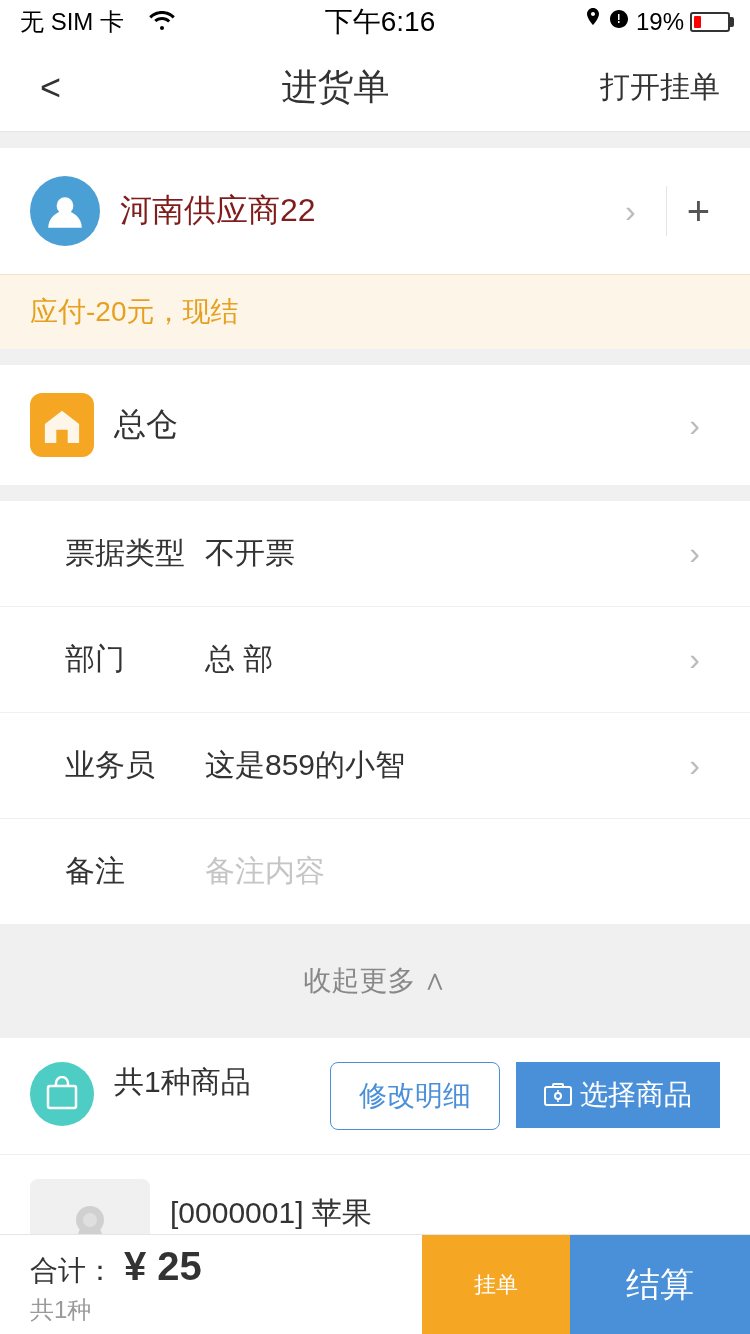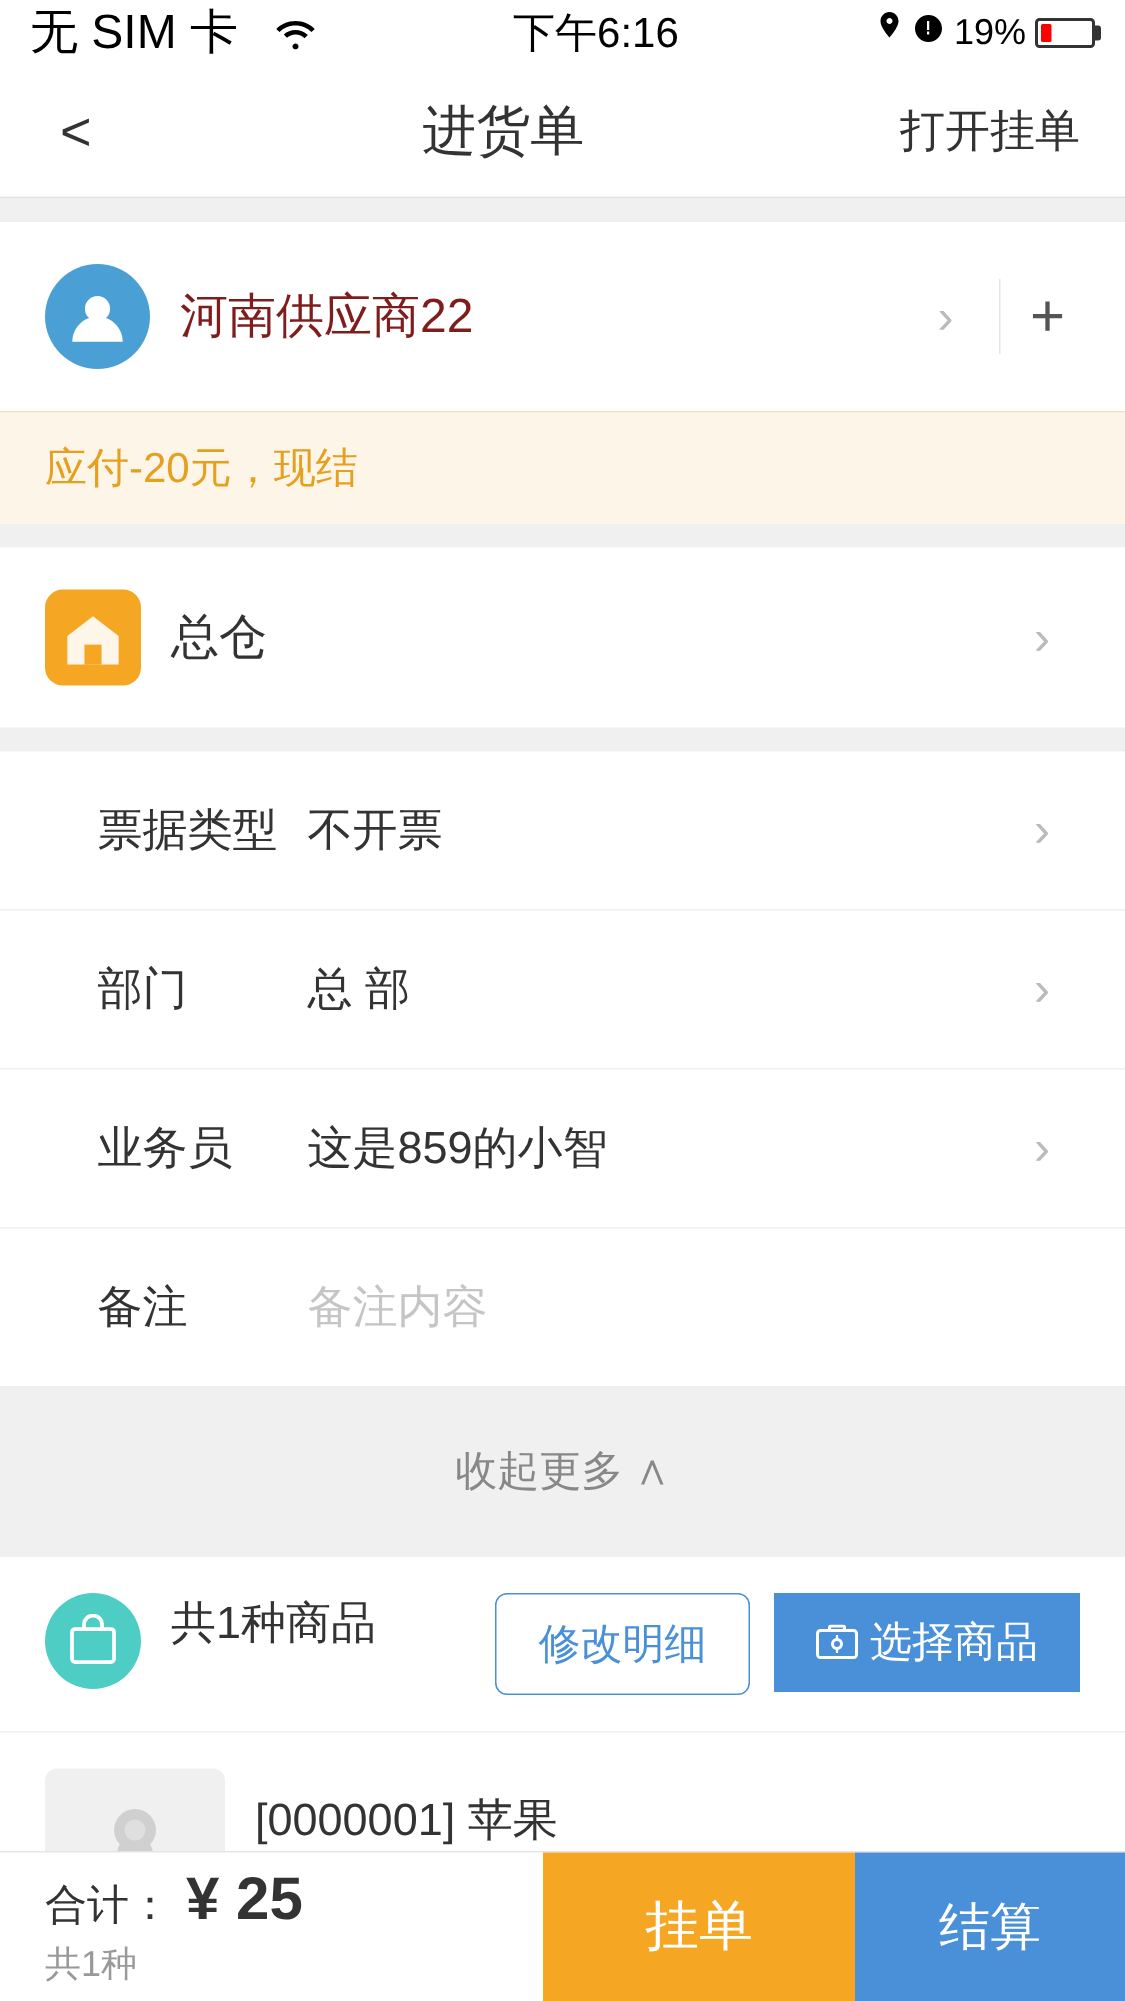--- a/index.html
+++ b/index.html
@@ -22,21 +22,21 @@
       align-items: center;
       justify-content: space-between;
       padding: 0 20px;
       font-size: 24px;
       color: #000;
     }
     .status-bar-left {
       display: flex;
       align-items: center;
       gap: 24px;
-      font-size: 32px;
+      font-size: 24px;
     }
     .status-bar-center {
       font-size: 28px;
       font-weight: 500;
     }
     .status-bar-right {
       display: flex;
       align-items: center;
       gap: 6px;
       font-size: 24px;
@@ -364,26 +364,26 @@
       font-size: 40px;
       font-weight: 600;
       color: #333;
     }
     .bottom-total-sub {
       font-size: 24px;
       color: #999;
       margin-top: 4px;
     }
     .bottom-btn-hold {
-      width: 208px;
+      width: 148px;
       background: #f5a623;
       display: flex;
       align-items: center;
       justify-content: center;
-      font-size: 36px;
+      font-size: 22px;
       color: #fff;
       cursor: pointer;
     }
     .bottom-btn-settle {
       width: 180px;
       background: #4a90d9;
       display: flex;
       align-items: center;
       justify-content: center;
       font-size: 34px;

